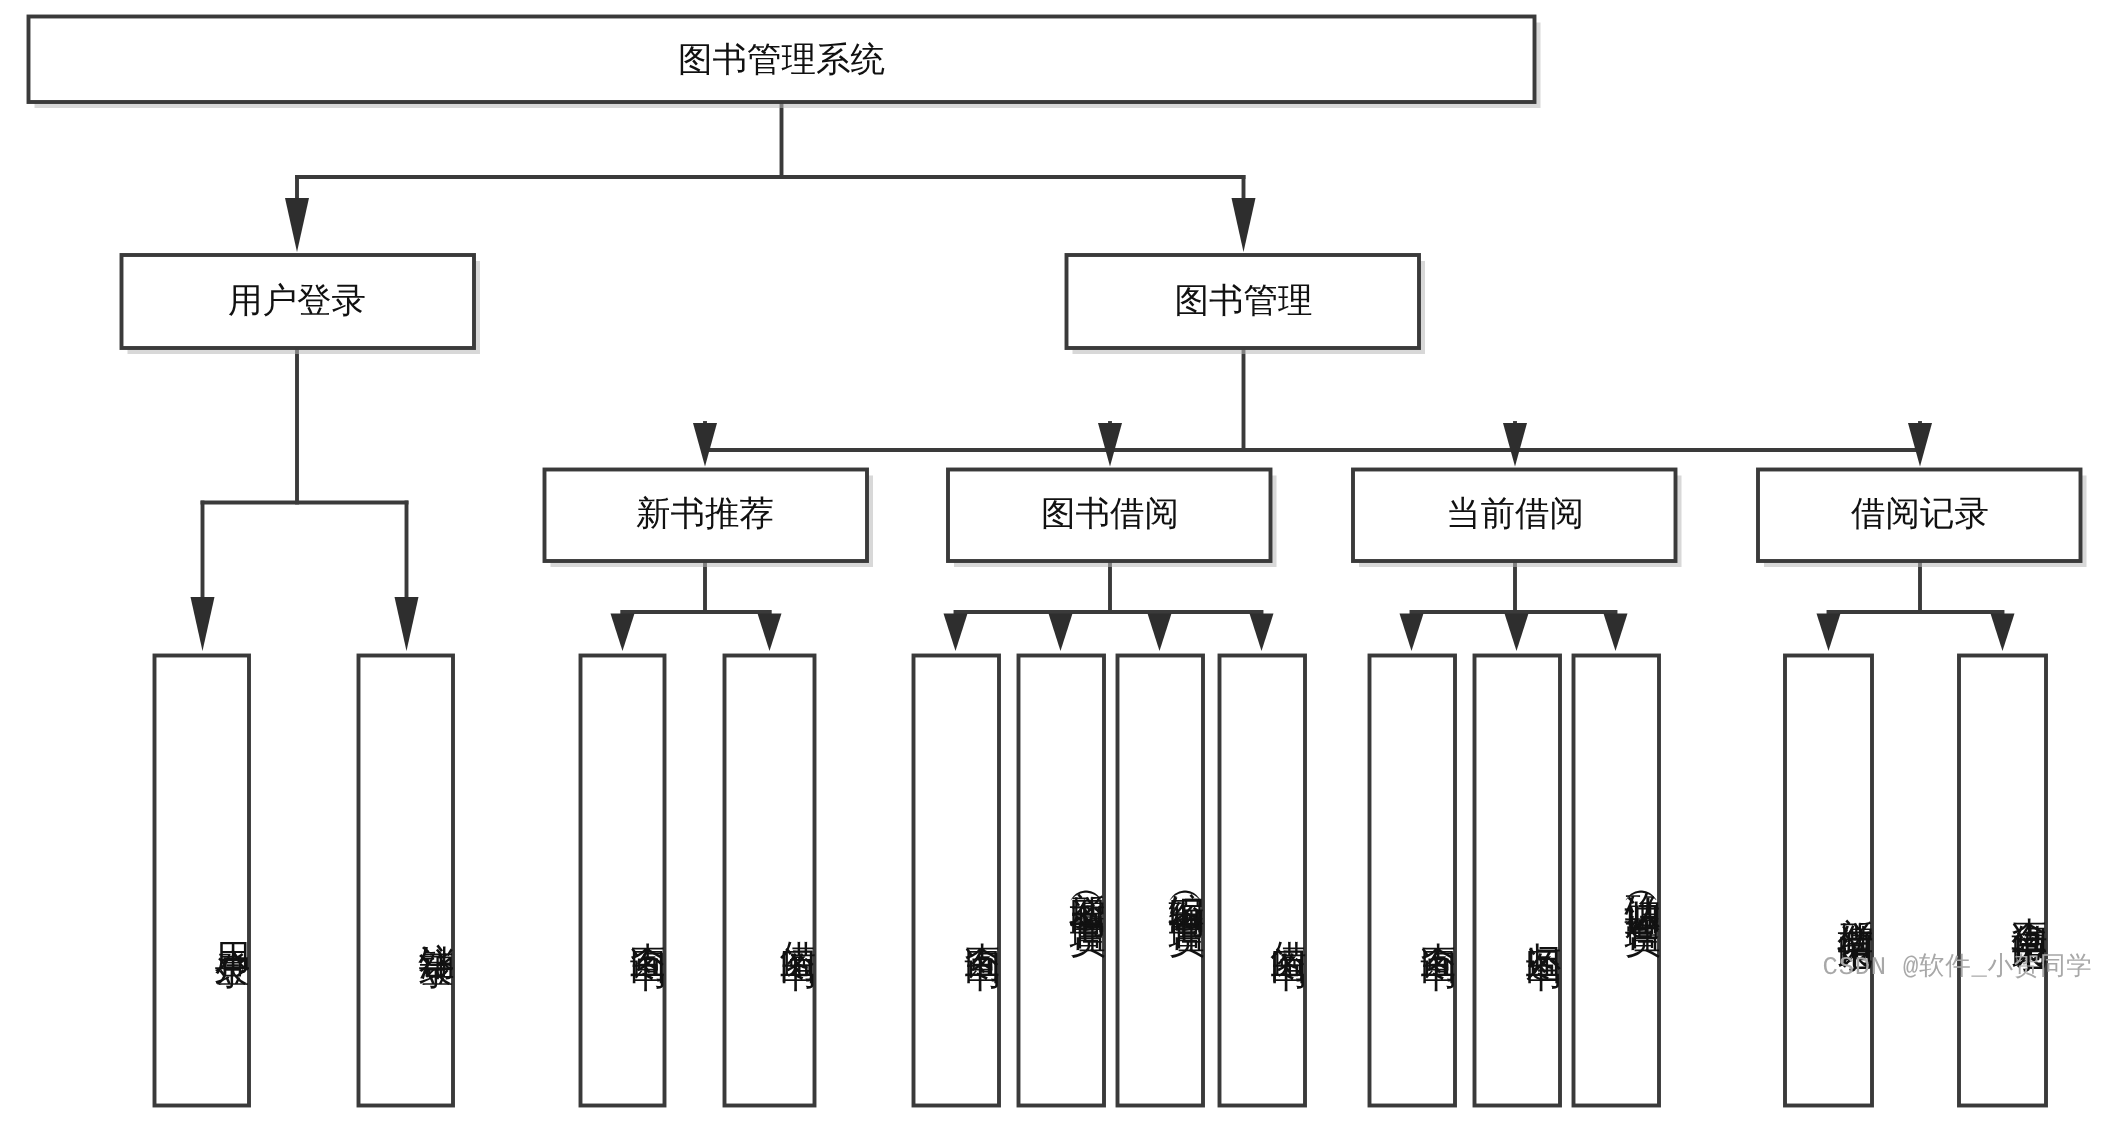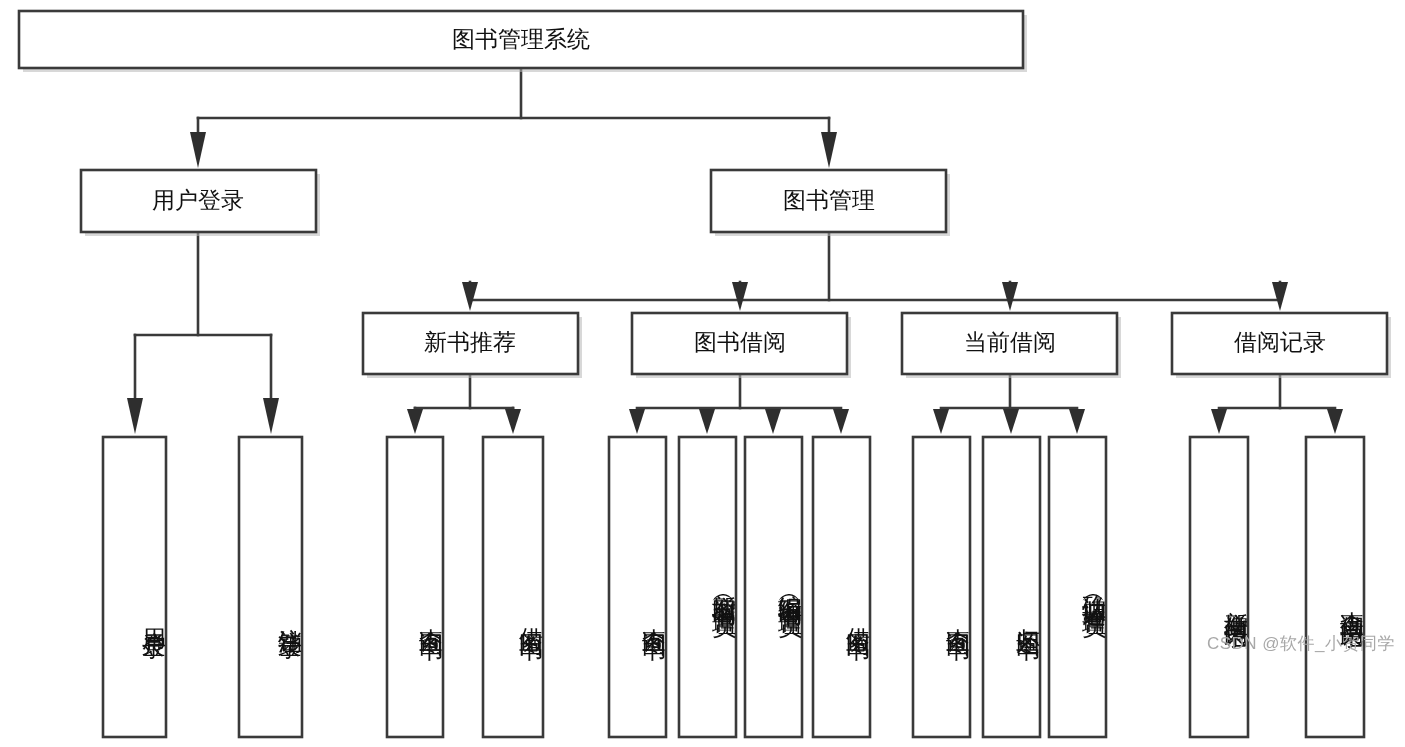--- a/index.html
+++ b/index.html
@@ -63,21 +63,21 @@
     display: flex;
     align-items: flex-start;
     justify-content: center;
     white-space: nowrap;
     pointer-events: none;
   }
   .watermark {
     position: absolute;
     right: 10px;
     bottom: 6px;
-    font-family: Liberation Sans, sans-serif;
+    font-family: Liberation Mono, monospace;
     font-size: 17px;
     color: #a8a8a8;
     letter-spacing: 0.5px;
     white-space: nowrap;
     text-align: center;
   }
 </style>
 </head>
 <body>
 

